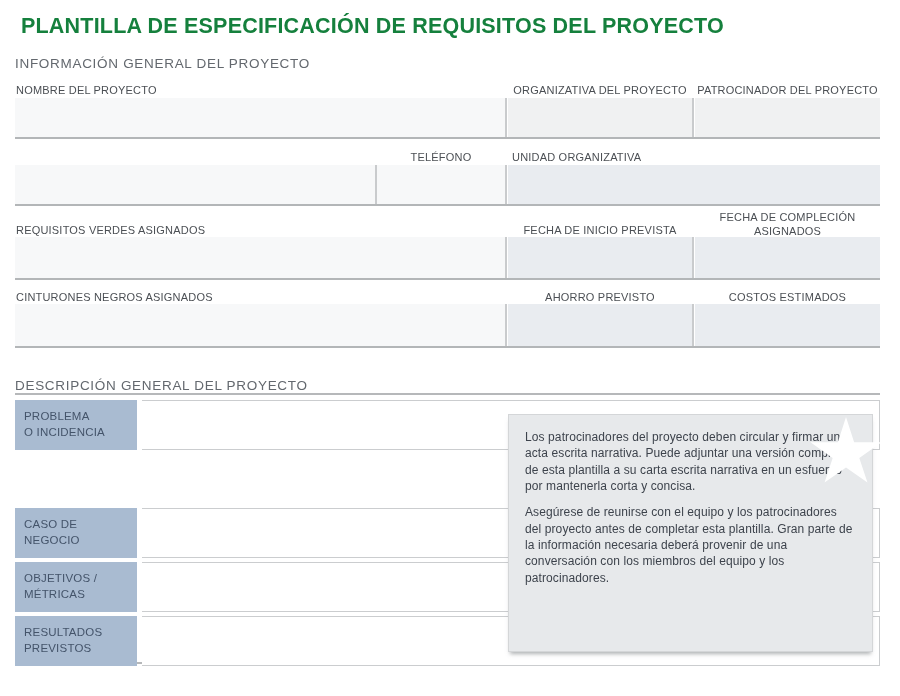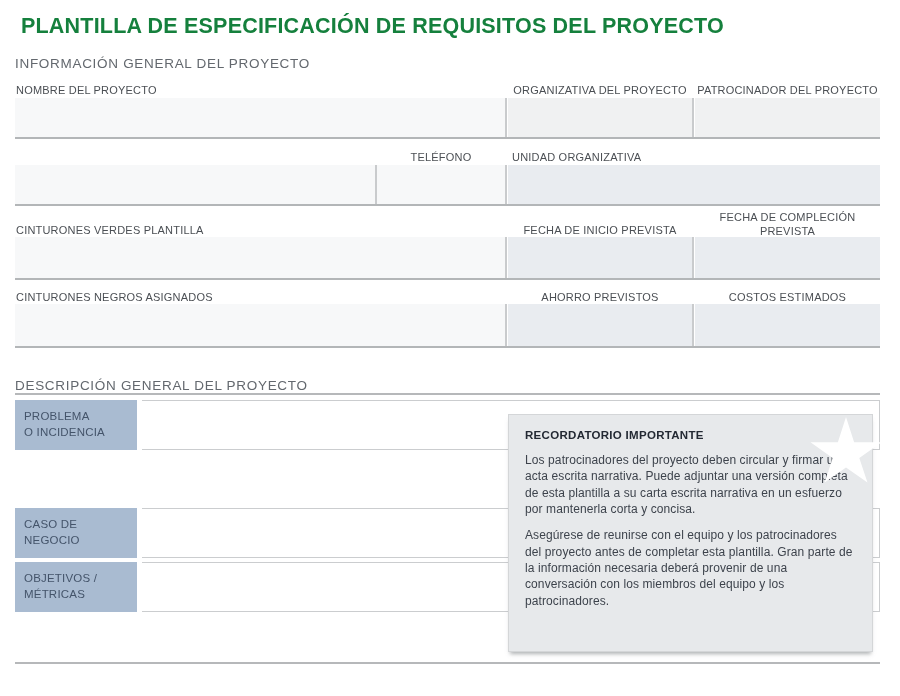--- a/index.html
+++ b/index.html
@@ -93,32 +93,32 @@
   <div class="flabel" style="left:16px;top:151px;margin-top:24px;">CORREO ELECTRÓNICO</div>
   <div class="flabel center" style="left:377px;top:151px;width:128px;">TELÉFONO</div>
   <div class="flabel" style="left:512px;top:151px;">UNIDAD ORGANIZATIVA</div>
   <div class="fbox box-light" style="left:15px;top:165px;width:360px;height:39px;"></div>
   <div class="fbox box-light" style="left:377px;top:165px;width:128px;height:39px;"></div>
   <div class="fbox box-blue" style="left:508px;top:165px;width:372px;height:39px;"></div>
   <div class="vdiv" style="left:375px;top:165px;height:39px;"></div>
   <div class="vdiv" style="left:505px;top:165px;height:39px;"></div>
   <div class="row-border" style="top:204px;"></div>
 
-  <div class="flabel" style="left:16px;top:224px;">CINTURONES VERDES PLANTILLA</div>
+  <div class="flabel" style="left:16px;top:224px;">REQUISITOS VERDES ASIGNADOS</div>
   <div class="flabel center" style="left:508px;top:224px;width:184px;">FECHA DE INICIO PREVISTA</div>
-  <div class="flabel center" style="left:695px;top:211px;width:185px;"><span>FECHA DE COMPLECIÓN</span><br><span>PREVISTA</span></div>
+  <div class="flabel center" style="left:695px;top:211px;width:185px;"><span>FECHA DE COMPLECIÓN</span><br><span>ASIGNADOS</span></div>
   <div class="fbox box-light" style="left:15px;top:237px;width:490px;height:41px;"></div>
   <div class="fbox box-blue" style="left:508px;top:237px;width:184px;height:41px;"></div>
   <div class="fbox box-blue" style="left:695px;top:237px;width:185px;height:41px;"></div>
   <div class="vdiv" style="left:505px;top:237px;height:41px;"></div>
   <div class="vdiv" style="left:692px;top:237px;height:41px;"></div>
   <div class="row-border" style="top:278px;"></div>
 
   <div class="flabel" style="left:16px;top:291px;">CINTURONES NEGROS ASIGNADOS</div>
-  <div class="flabel center" style="left:508px;top:291px;width:184px;">AHORRO PREVISTOS</div>
+  <div class="flabel center" style="left:508px;top:291px;width:184px;">AHORRO PREVISTO</div>
   <div class="flabel center" style="left:695px;top:291px;width:185px;">COSTOS ESTIMADOS</div>
   <div class="fbox box-light" style="left:15px;top:304px;width:490px;height:42px;"></div>
   <div class="fbox box-blue" style="left:508px;top:304px;width:184px;height:42px;"></div>
   <div class="fbox box-blue" style="left:695px;top:304px;width:185px;height:42px;"></div>
   <div class="vdiv" style="left:505px;top:304px;height:42px;"></div>
   <div class="vdiv" style="left:692px;top:304px;height:42px;"></div>
   <div class="row-border" style="top:346px;"></div>
 
   <h2 class="section-title" id="sec2-title">DESCRIPCIÓN GENERAL DEL PROYECTO</h2>
 
@@ -137,22 +137,28 @@
         </div>
       <div class="desc-cell"></div>
     </div>
     <div class="desc-row" style="top:113px;">
       <div class="desc-label">
           <span>CASO DE</span>
           <span>NEGOCIO</span>
         </div>
       <div class="desc-cell"></div>
     </div>
+    <div class="desc-row" style="top:221px;">
+      <div class="desc-label">
+          <span>RESULTADOS</span>
+          <span>PREVISTOS</span>
+        </div>
+      <div class="desc-cell"></div>
+    </div>
   </div>
 
   <div class="callout">
     <div class="star"></div>
-    <h3 class="callout-title">RECORDATORIO IMPORTANTE</h3>
     <p>Los patrocinadores del proyecto deben circular y firmar un acta escrita narrativa. Puede adjuntar una versión completa de esta plantilla a su carta escrita narrativa en un esfuerzo por mantenerla corta y concisa.</p>
     <p>Asegúrese de reunirse con el equipo y los patrocinadores del proyecto antes de completar esta plantilla. Gran parte de la información necesaria deberá provenir de una conversación con los miembros del equipo y los patrocinadores.</p>
   </div>
 
 </div>
 
 </body></html>

